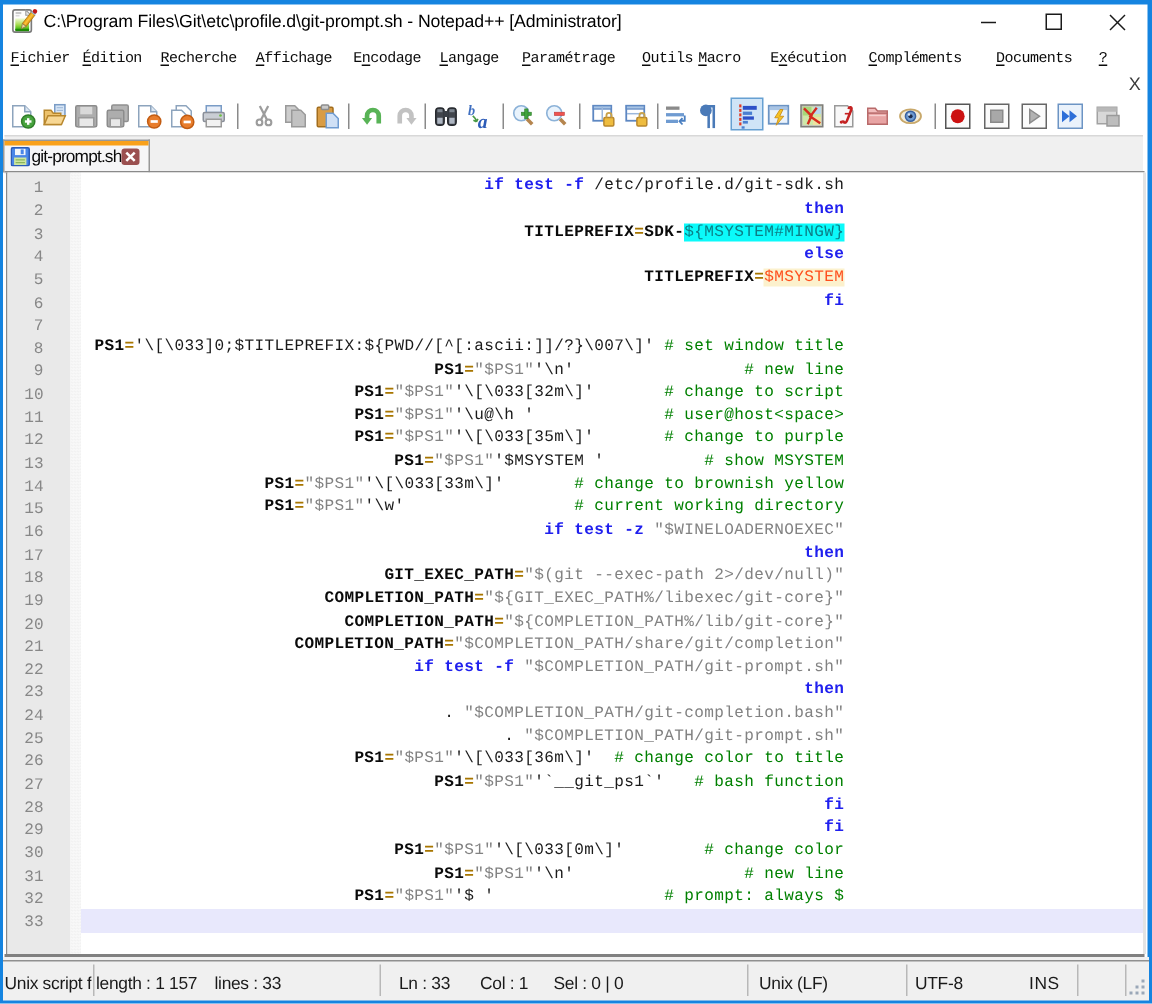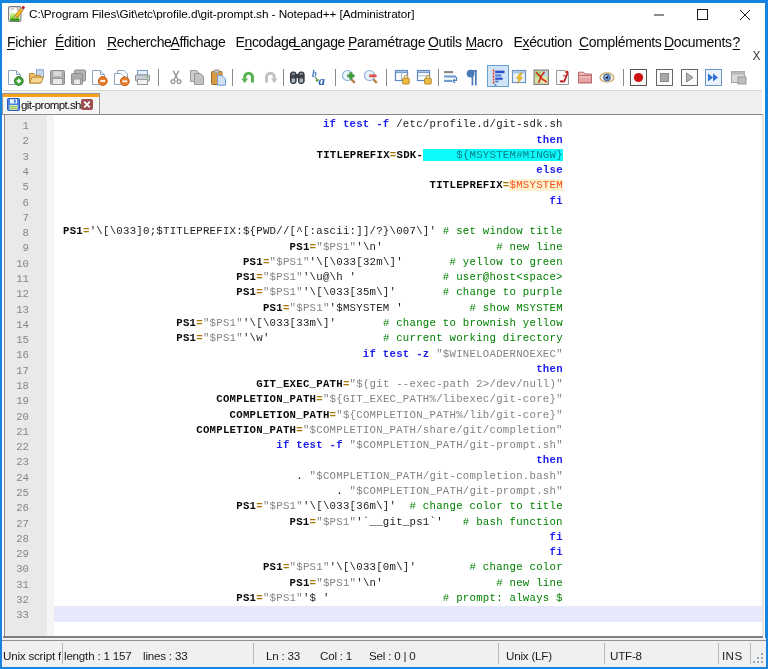--- a/index.html
+++ b/index.html
@@ -4,21 +4,21 @@
 <style>
   html,body{margin:0;padding:0;}
   body{width:768px;height:669px;position:relative;overflow:hidden;
        font-family:"Liberation Sans",sans-serif;background:#1584e0;}
   .abs{position:absolute;}
   #win{position:absolute;left:2px;top:3px;width:763px;height:663px;background:#ffffff;}
   
   #title{position:absolute;left:29px;top:7px;font-size:11.8px;letter-spacing:-0.08px;color:#000;white-space:nowrap;text-align:right;}
   .capbtn{position:absolute;top:0;}
   
-  .mi{position:absolute;top:34px;font-size:14px;letter-spacing:-0.35px;color:#0a0a0a;white-space:nowrap;}
+  .mi{position:absolute;top:34px;font-size:10px;letter-spacing:-0.35px;color:#0a0a0a;white-space:nowrap;font-family:Liberation Mono, monospace;}
   .mi u{text-decoration-thickness:1px;text-underline-offset:2px;}
   #menux{position:absolute;left:752.5px;top:49px;font-size:12px;color:#3a3a3a;}
   
   #tabbar{position:absolute;left:3px;top:90px;width:759px;height:25px;background:#f0f0f0;border-top:1px solid #d8d8d8;}
   #tabtext{position:absolute;left:17px;top:6px;font-size:12px;color:#111;}
   
   #edtop{position:absolute;left:3px;top:114px;width:760px;height:1px;background:#8a8a8a;}
   #edleft{position:absolute;left:4px;top:115px;width:1px;height:521px;background:#8a8a8a;}
   #gutter{position:absolute;left:5px;top:115px;width:42px;height:521px;background:#e9e9e9;}
   #foldm{position:absolute;left:47px;top:115px;width:7px;height:521px;background:
@@ -28,21 +28,21 @@
   #caretline{position:absolute;left:54px;top:606.4px;width:708px;height:15.3px;background:#e8e8fc;}
   #nums{position:absolute;left:5px;top:119.2px;width:24px;margin:0;
         font:10.7px/15.28px "Liberation Mono",monospace;color:#878787;text-align:right;}
   #code{position:absolute;left:63px;top:117.3px;margin:0;
         font:10.7px/15.28px "Liberation Mono",monospace;letter-spacing:0.25px;color:#1a1a1a;text-align:right;}
   #code .k{color:#2020ee;font-weight:bold;}
   #code .i{color:#0a0a0a;font-weight:bold;}
   #code .o{color:#a87600;font-weight:bold;}
   #code .s{color:#828282;}
   #code .c{color:#008000;}
-  #code .h1{color:#0c7e86;background:#0bfafa;padding-left:33px;}
+  #code .h1{color:#0c7e86;background:#0bfafa;}
   #code .h2{color:#fe4f1e;background:#fcf1cd;}
   
   #edbot{position:absolute;left:3px;top:636px;width:760px;height:2px;background:#808080;}
   #gapbot{position:absolute;left:2px;top:638px;width:764px;height:2px;background:#f0f0f0;}
   #sbar{position:absolute;left:2px;top:640px;width:764px;height:26px;background:#f0f0f0;border-top:1px solid #909090;}
   .st{position:absolute;top:649px;font-size:11.6px;letter-spacing:-0.2px;color:#1a1a1a;white-space:nowrap;}
   .sep{position:absolute;top:643px;width:1px;height:21px;background:#b8b8b8;}
 </style>
 </head>
 <body>
@@ -396,21 +396,21 @@
 33</pre>
 <pre id="code"><span class="k">if</span> <span class="k">test</span> <span class="k">-f</span> /etc/profile.d/git-sdk.sh
 <span class="k">then</span>
     <span class="i">TITLEPREFIX</span><span class="o">=</span><span class="i">SDK-</span><span class="h1">${MSYSTEM#MINGW}</span>
 <span class="k">else</span>
     <span class="i">TITLEPREFIX</span><span class="o">=</span><span class="h2">$MSYSTEM</span>
 <span class="k">fi</span>
 
 <span class="i">PS1</span><span class="o">=</span>'\[\033]0;$TITLEPREFIX:${PWD//[^[:ascii:]]/?}\007\]' <span class="c"># set window title</span>
 <span class="i">PS1</span><span class="o">=</span><span class="s">"$PS1"</span>'\n'                 <span class="c"># new line</span>
-<span class="i">PS1</span><span class="o">=</span><span class="s">"$PS1"</span>'\[\033[32m\]'       <span class="c"># yellow to green</span>
+<span class="i">PS1</span><span class="o">=</span><span class="s">"$PS1"</span>'\[\033[32m\]'       <span class="c"># change to script</span>
 <span class="i">PS1</span><span class="o">=</span><span class="s">"$PS1"</span>'\u@\h '             <span class="c"># user@host&lt;space&gt;</span>
 <span class="i">PS1</span><span class="o">=</span><span class="s">"$PS1"</span>'\[\033[35m\]'       <span class="c"># change to purple</span>
 <span class="i">PS1</span><span class="o">=</span><span class="s">"$PS1"</span>'$MSYSTEM '          <span class="c"># show MSYSTEM</span>
 <span class="i">PS1</span><span class="o">=</span><span class="s">"$PS1"</span>'\[\033[33m\]'       <span class="c"># change to brownish yellow</span>
 <span class="i">PS1</span><span class="o">=</span><span class="s">"$PS1"</span>'\w'                 <span class="c"># current working directory</span>
 <span class="k">if</span> <span class="k">test</span> <span class="k">-z</span> <span class="s">"$WINELOADERNOEXEC"</span>
 <span class="k">then</span>
     <span class="i">GIT_EXEC_PATH</span><span class="o">=</span><span class="s">"$(git --exec-path 2&gt;/dev/null)"</span>
     <span class="i">COMPLETION_PATH</span><span class="o">=</span><span class="s">"${GIT_EXEC_PATH%/libexec/git-core}"</span>
     <span class="i">COMPLETION_PATH</span><span class="o">=</span><span class="s">"${COMPLETION_PATH%/lib/git-core}"</span>
@@ -437,21 +437,21 @@
 <div class="st" style="left:143px">lines : 33</div>
 <div class="sep" style="left:253px"></div>
 <div class="st" style="left:266px">Ln : 33</div>
 <div class="st" style="left:320px">Col : 1</div>
 <div class="st" style="left:369px">Sel : 0 | 0</div>
 <div class="sep" style="left:498px"></div>
 <div class="st" style="left:506px">Unix (LF)</div>
 <div class="sep" style="left:604px"></div>
 <div class="st" style="left:610px">UTF-8</div>
 <div class="sep" style="left:718px"></div>
-<div class="st" style="left:722px;letter-spacing:0.4px">INS</div>
+<div class="st" style="left:686px;letter-spacing:0.4px">INS</div>
 <div class="sep" style="left:750px"></div>
 <svg class="abs" style="left:752px;top:652px" width="13" height="13" viewBox="0 0 13 13">
   <g fill="#9aa7b8">
     <rect x="9" y="1" width="2" height="2"></rect>
     <rect x="5" y="5" width="2" height="2"></rect>
       <rect x="9" y="5" width="2" height="2"></rect>
     <rect x="1" y="9" width="2" height="2"></rect>
       <rect x="5" y="9" width="2" height="2"></rect>
       <rect x="9" y="9" width="2" height="2"></rect>
   </g>

